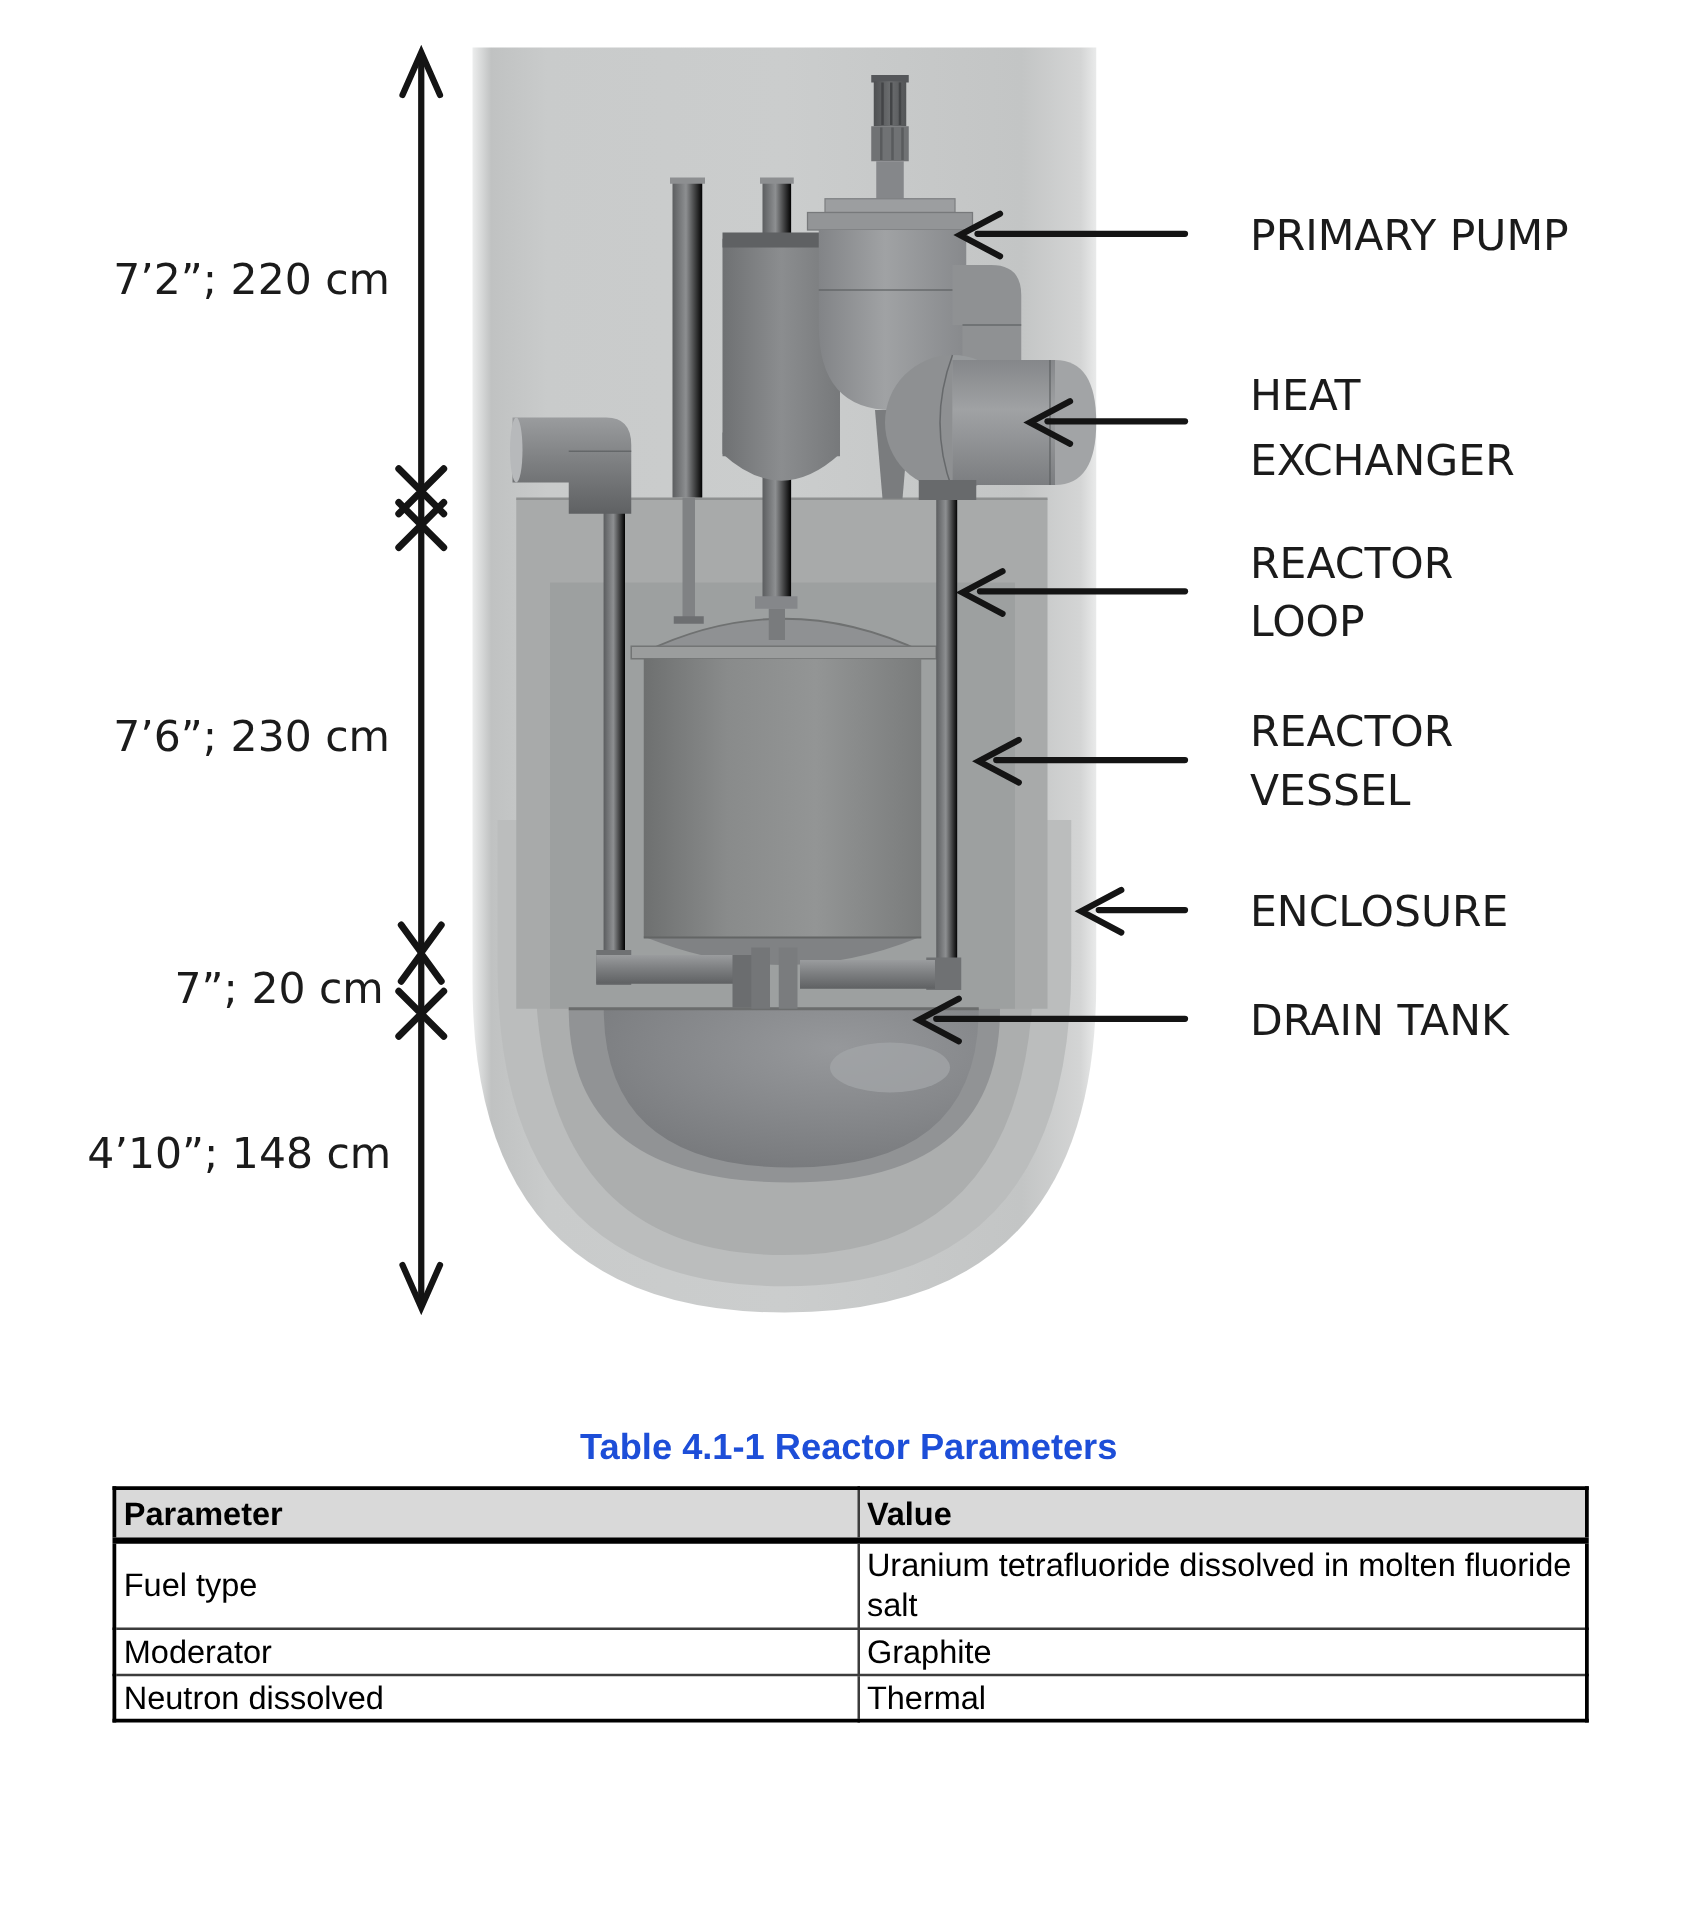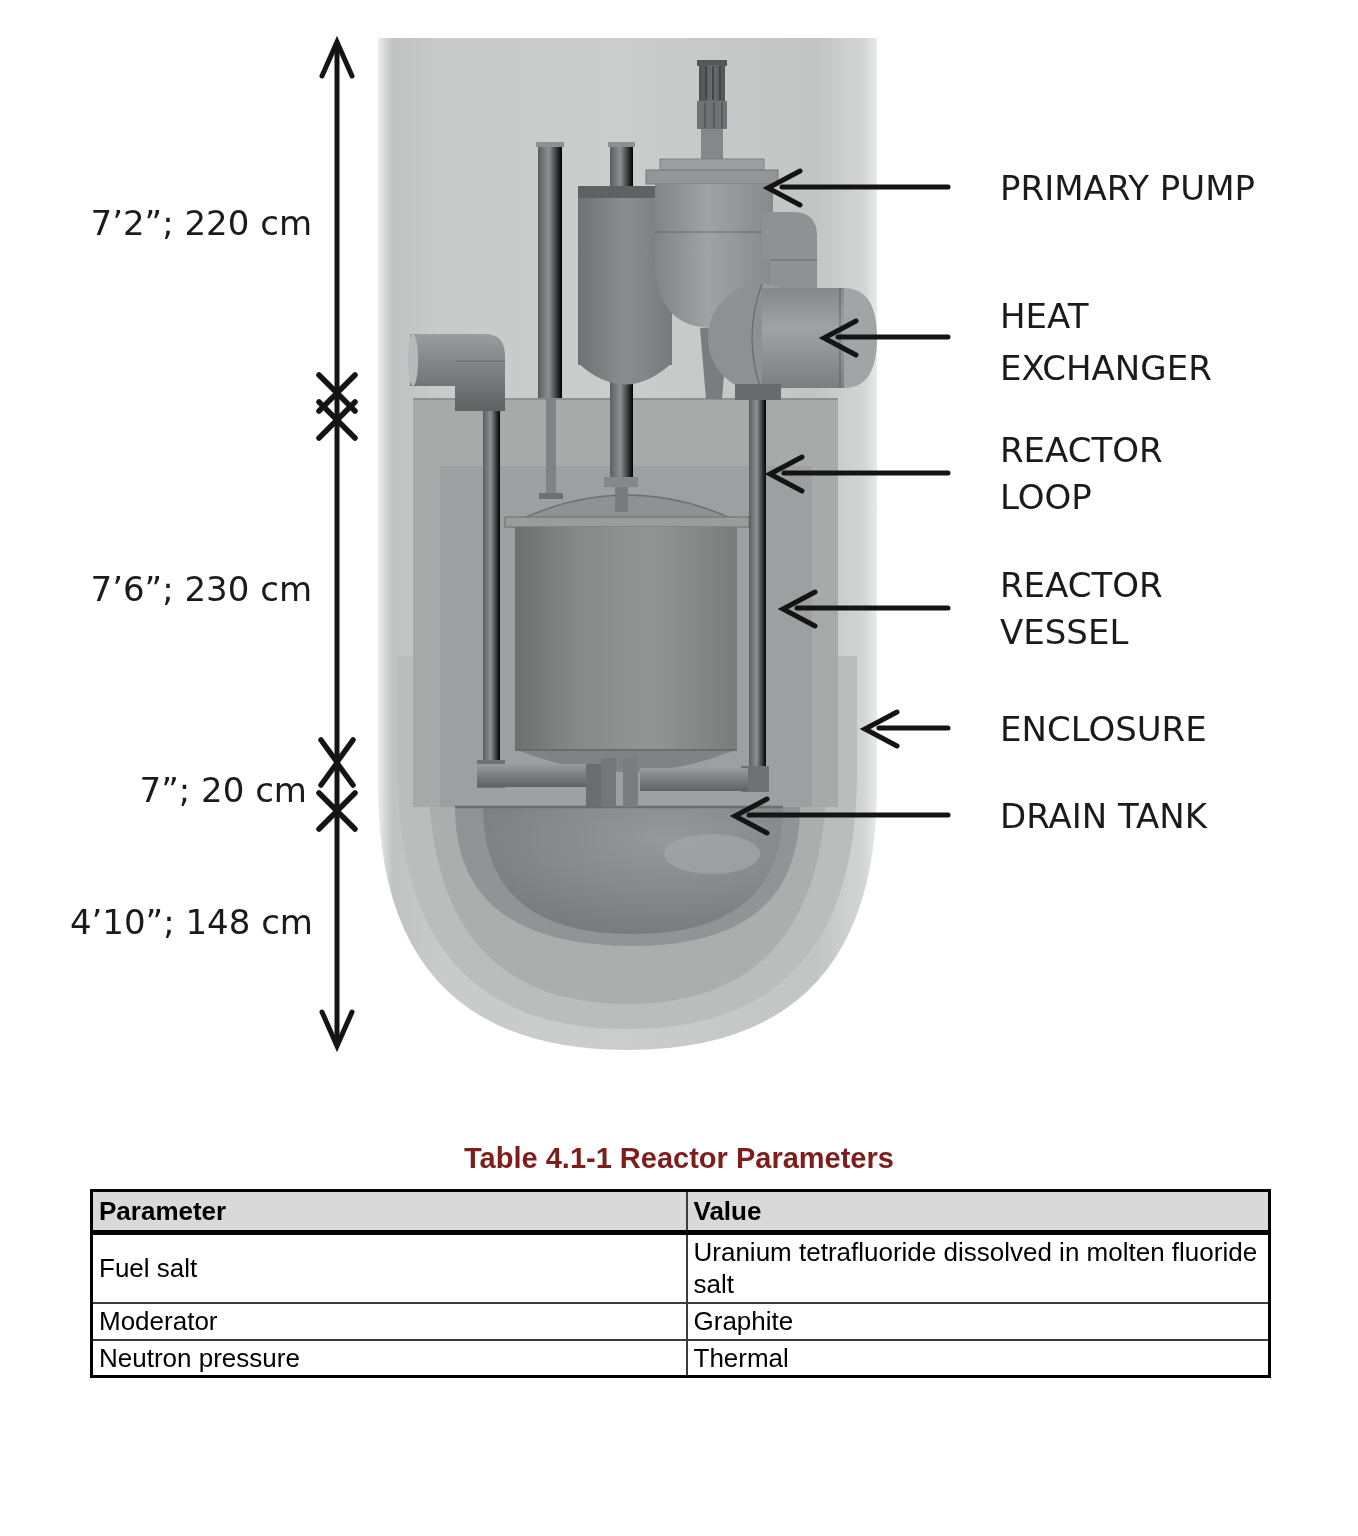--- a/index.html
+++ b/index.html
@@ -6,21 +6,21 @@
   #stage{position:relative;width:1358px;height:1536px;background:#ffffff;overflow:hidden;
          font-family:"DejaVu Sans",sans-serif;margin-top:16px;}
   #diagram-svg{position:absolute;left:0;top:0;}
   .callout-text{font-family:"DejaVu Sans",sans-serif;font-size:34px;fill:#1b1b1b;}
   .dim-text{font-family:"DejaVu Sans",sans-serif;font-size:34px;fill:#1b1b1b;}
   .annot{stroke:#141414;stroke-width:5;fill:none;stroke-linecap:round;}
   .annot-thin{stroke:#141414;stroke-width:5.5;fill:none;stroke-linecap:round;}
   .seam{stroke:#5d5f61;stroke-width:1.2;fill:none;opacity:.8;}
 
   #table-title{position:absolute;left:90px;top:1126px;width:1178px;text-align:center;
-               font-family:"Liberation Sans",sans-serif;font-weight:bold;font-size:29px;color:#7f1d1d;}
+               font-family:"Liberation Sans",sans-serif;font-weight:bold;font-size:29px;color:#1d4ed8;}
   #param-table{position:absolute;left:90px;top:1173px;border-collapse:collapse;table-layout:fixed;
                width:1178px;font-family:"Liberation Sans",sans-serif;font-size:26px;color:#000;}
   #param-table col.c1{width:595px;} #param-table col.c2{width:583px;}
   #param-table td,#param-table th{border:2px solid #3c3c3c;padding:0 0 0 6px;text-align:left;
                vertical-align:middle;line-height:32px;overflow:hidden;}
   #param-table{border:3px solid #a16207;}
   #param-table thead th{background:#d9d9d9;font-weight:bold;height:38px;border-bottom:5px solid #000;}
   #param-table tbody tr{height:37px;}
   #param-table tbody tr.tall{height:70px;}
   #param-table table, #param-table{border-color:#000;}
@@ -249,27 +249,27 @@
         <col class="c2">
       </colgroup>
     <thead>
       <tr>
         <th>Parameter</th>
         <th>Value</th>
       </tr>
     </thead>
     <tbody>
       <tr class="tall">
-        <td>Fuel salt</td>
+        <td>Fuel type</td>
         <td>Uranium tetrafluoride dissolved in molten fluoride salt</td>
       </tr>
       <tr>
         <td>Moderator</td>
         <td>Graphite</td>
       </tr>
       <tr>
-        <td>Neutron pressure</td>
+        <td>Neutron dissolved</td>
         <td>Thermal</td>
       </tr>
     </tbody>
   </table>
 
 </div>
 
 </body></html>

